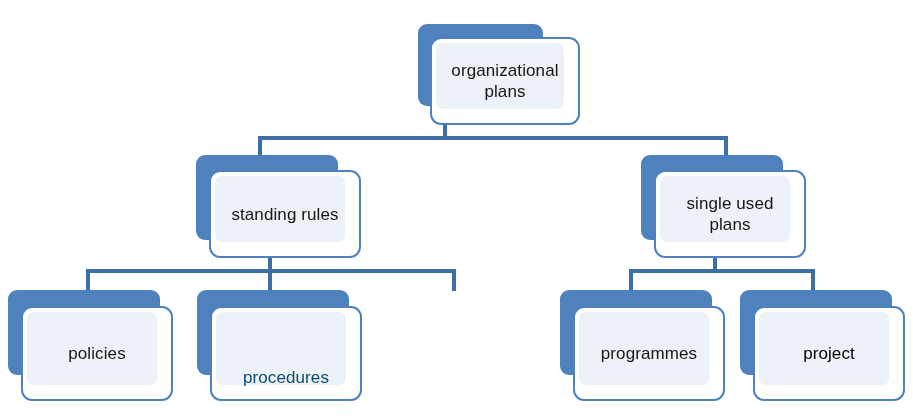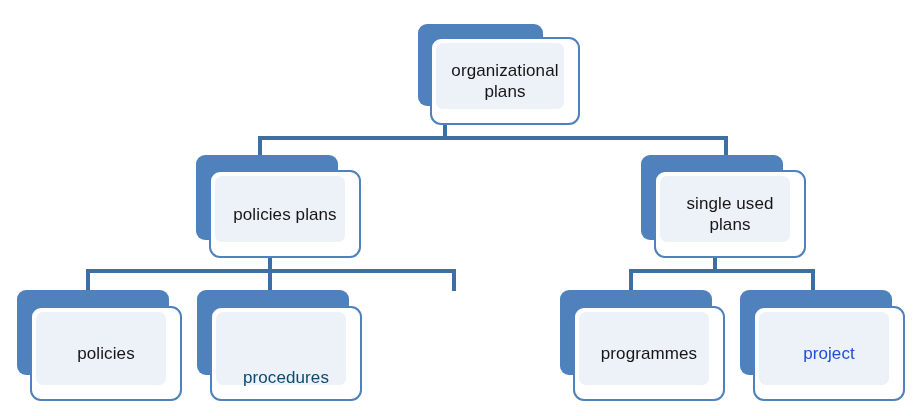--- a/index.html
+++ b/index.html
@@ -116,34 +116,34 @@
       <div class="node-inner" style="background: rgb(237, 241, 248);"></div>
       <div class="node-label" style="color: rgb(22, 22, 22);">organizational
 plans</div>
     </div>
   </div>
 
   <div class="node" style="left:196px; top:155px; width:165px; height:103px;">
     <div class="node-back" style="width: 142px; height: 85px; background: rgb(79, 129, 189);"></div>
     <div class="node-front" style="left: 13px; top: 15px; width: 152px; height: 88px; background: rgb(255, 255, 255); border-color: rgb(79, 129, 189);">
       <div class="node-inner" style="background: rgb(237, 241, 248);"></div>
-      <div class="node-label" style="color: rgb(22, 22, 22);">policies plans</div>
+      <div class="node-label" style="color: rgb(22, 22, 22);">standing rules</div>
     </div>
   </div>
 
   <div class="node" style="left:641px; top:155px; width:161px; height:103px;">
     <div class="node-back" style="width: 142px; height: 85px; background: rgb(79, 129, 189);"></div>
     <div class="node-front" style="left: 13px; top: 15px; width: 152px; height: 88px; background: rgb(255, 255, 255); border-color: rgb(79, 129, 189);">
       <div class="node-inner" style="background: rgb(237, 241, 248);"></div>
       <div class="node-label" style="color: rgb(22, 22, 22);">single used
 plans</div>
     </div>
   </div>
 
-  <div class="node" style="left:17px; top:290px; width:165px; height:111px;">
+  <div class="node" style="left:8px; top:290px; width:165px; height:111px;">
     <div class="node-back" style="width: 152px; height: 85px; background: rgb(79, 129, 189);"></div>
     <div class="node-front" style="left: 13px; top: 16px; width: 152px; height: 95px; background: rgb(255, 255, 255); border-color: rgb(79, 129, 189);">
       <div class="node-inner" style="background: rgb(237, 241, 248);"></div>
       <div class="node-label" style="color: rgb(22, 22, 22);">policies</div>
     </div>
   </div>
 
   <div class="node" style="left:197px; top:290px; width:165px; height:111px;">
     <div class="node-back" style="width: 152px; height: 85px; background: rgb(79, 129, 189);"></div>
     <div class="node-front" style="left: 13px; top: 16px; width: 152px; height: 95px; background: rgb(255, 255, 255); border-color: rgb(79, 129, 189);">
@@ -158,17 +158,17 @@
     <div class="node-front" style="left: 13px; top: 16px; width: 152px; height: 95px; background: rgb(255, 255, 255); border-color: rgb(79, 129, 189);">
       <div class="node-inner" style="background: rgb(237, 241, 248);"></div>
       <div class="node-label" style="color: rgb(22, 22, 22);">programmes</div>
     </div>
   </div>
 
   <div class="node" style="left:740px; top:290px; width:165px; height:111px;">
     <div class="node-back" style="width: 152px; height: 85px; background: rgb(79, 129, 189);"></div>
     <div class="node-front" style="left: 13px; top: 16px; width: 152px; height: 95px; background: rgb(255, 255, 255); border-color: rgb(79, 129, 189);">
       <div class="node-inner" style="background: rgb(237, 241, 248);"></div>
-      <div class="node-label" style="color: #1d4ed8;">project</div>
+      <div class="node-label" style="color: #000000;">project</div>
     </div>
   </div>
 
 </div>
 
 </body></html>

